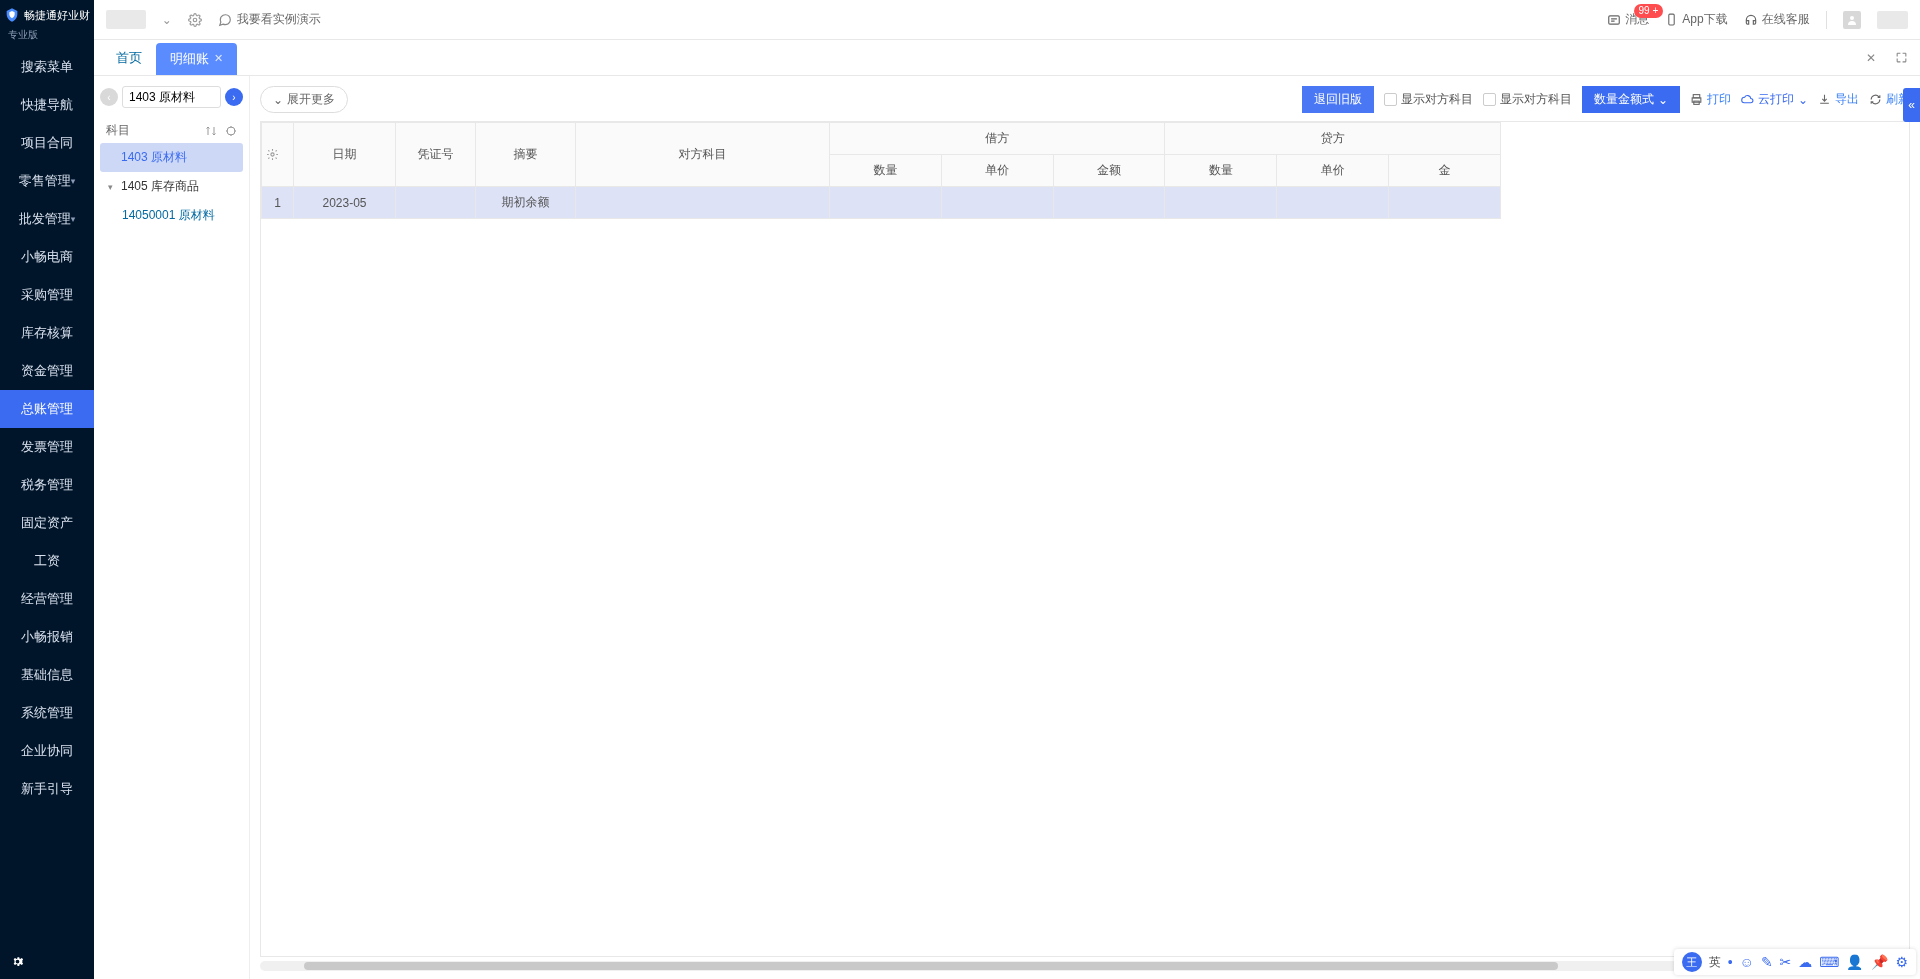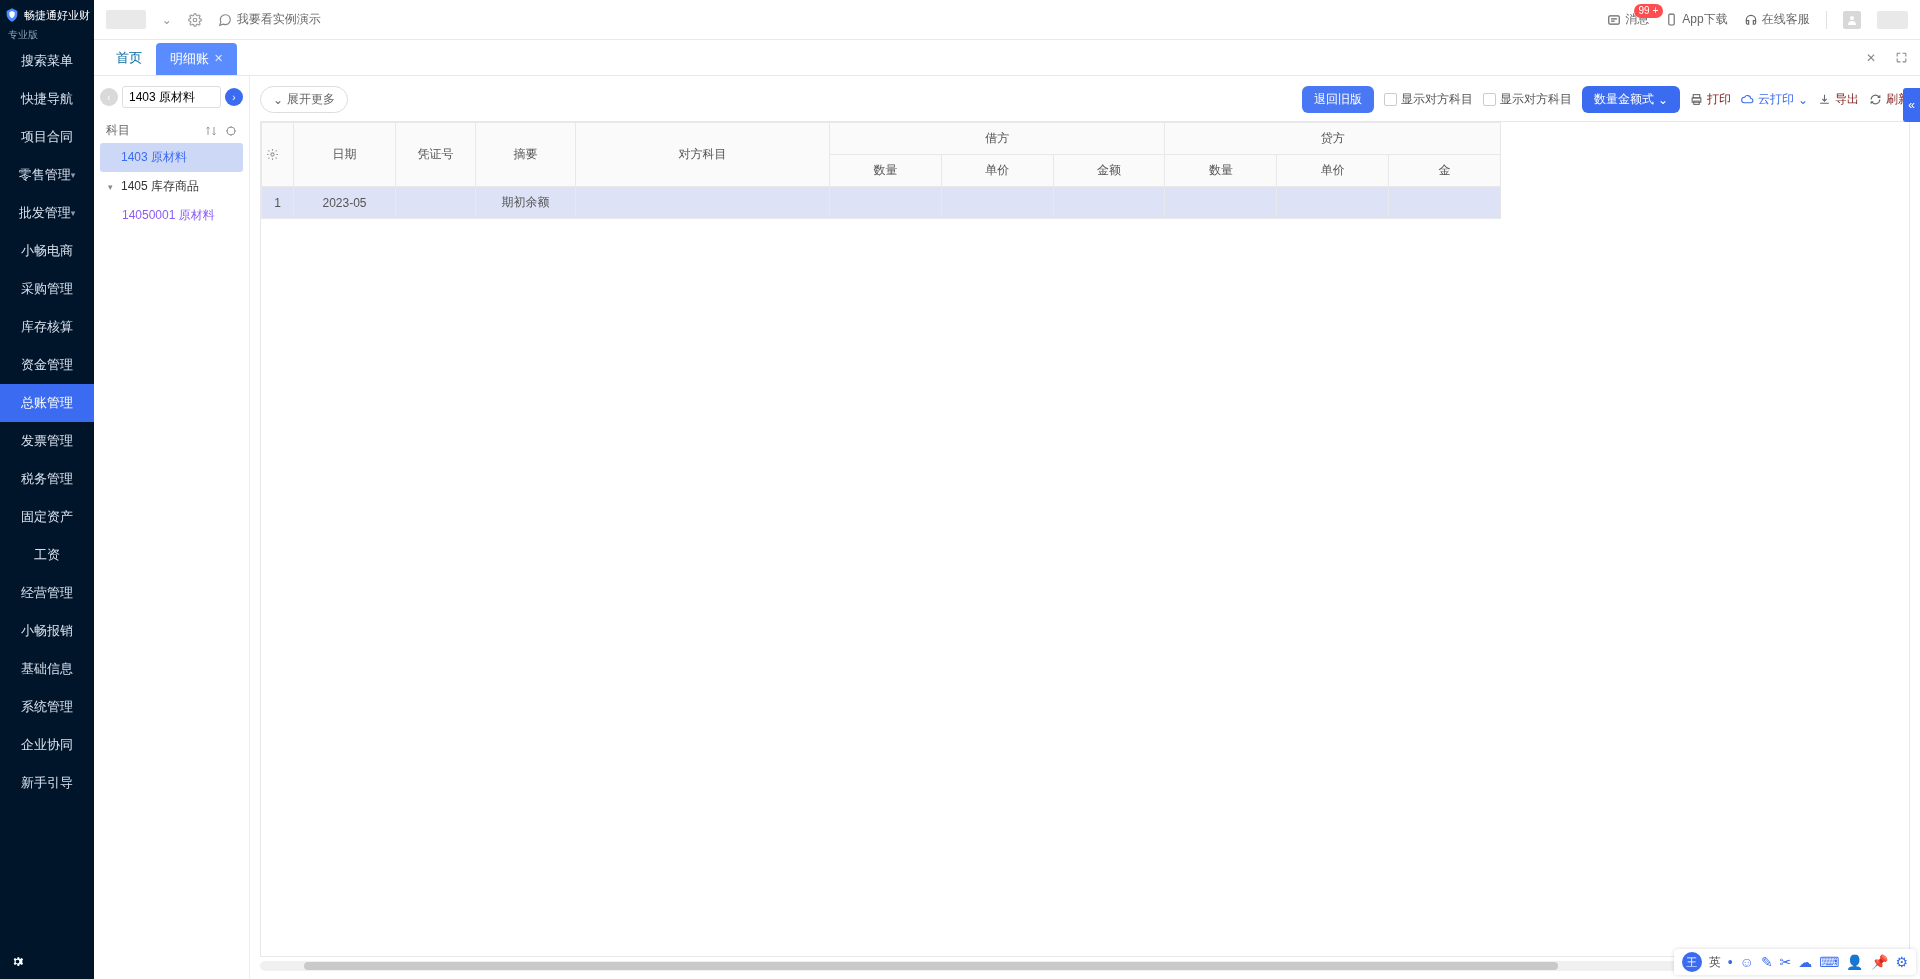--- a/index.html
+++ b/index.html
@@ -4,21 +4,21 @@
 <style>
 * { margin: 0; padding: 0; box-sizing: border-box; }
 body { font-family: "Microsoft YaHei", -apple-system, sans-serif; font-size: 12px; color: #333; background: #fff; overflow: hidden; }
 .app { display: flex; height: 100vh; }
 
 
 .sidebar { width: 94px; background: #001529; color: #fff; display: flex; flex-direction: column; flex-shrink: 0; }
 .logo-area { padding: 6px 4px; display: flex; align-items: center; gap: 4px; }
 .logo-icon { width: 18px; height: 18px; }
 .logo-text { font-size: 11px; font-weight: 500; white-space: nowrap; }
-.logo-sub { font-size: 10px; color: #8a9ab5; padding-left: 8px; margin-top: -2px; }
+.logo-sub { font-size: 10px; color: #8a9ab5; padding-left: 8px; margin-top: -2px; margin-bottom: 6px; }
 .nav { flex: 1; overflow-y: auto; }
 .nav-item { padding: 10px 16px; font-size: 13px; color: #d9e1ef; cursor: pointer; position: relative; display: flex; align-items: center; justify-content: center; }
 .nav-item.active { background: #3a6bf0; color: #fff; }
 .nav-caret { font-size: 9px; color: #8a9ab5; }
 .nav-footer { padding: 10px; text-align: center; }
 .gear-white { color: #fff; font-size: 14px; }
 
 
 .main { flex: 1; display: flex; flex-direction: column; min-width: 0; }
 
@@ -51,37 +51,37 @@
 .tree-search { display: flex; align-items: center; gap: 4px; margin-bottom: 10px; }
 .round-btn { width: 18px; height: 18px; border-radius: 50%; display: flex; align-items: center; justify-content: center; font-size: 10px; color: #fff; flex-shrink: 0; cursor: pointer; }
 .round-btn.disabled { background: #d9d9d9; }
 .round-btn.primary { background: #3a6bf0; }
 .tree-input { flex: 1; height: 22px; border: 1px solid #ddd; border-radius: 3px; padding: 0 6px; font-size: 12px; min-width: 0; }
 .tree-header { display: flex; align-items: center; justify-content: space-between; padding: 4px 6px; color: #666; font-size: 12px; }
 .tree-hdr-icons { display: flex; gap: 8px; color: #999; }
 .tree-list { flex: 1; overflow: auto; }
 .tree-item { padding: 6px 8px; font-size: 12px; cursor: pointer; border-radius: 3px; display: flex; align-items: center; gap: 3px; }
 .tree-item.selected { background: #cdd8f7; color: #3a6bf0; }
-.tree-item.child { padding-left: 22px; color: #8b5cf6; }
+.tree-item.child { padding-left: 22px; color: #0369a1; }
 .tree-toggle { font-size: 9px; color: #888; width: 10px; }
 .tree-item .indent1 { width: 10px; }
 
 
 .workarea { flex: 1; display: flex; flex-direction: column; min-width: 0; padding: 10px 10px 8px 10px; position: relative; }
 
 
 .toolbar { display: flex; align-items: center; gap: 10px; margin-bottom: 8px; }
 .expand-btn { display: flex; align-items: center; gap: 4px; border: 1px solid #ddd; background: #fff; padding: 4px 12px; border-radius: 14px; font-size: 12px; color: #666; cursor: pointer; }
 .toolbar-right { margin-left: auto; display: flex; align-items: center; gap: 10px; }
-.btn { padding: 5px 12px; border-radius: 6px; font-size: 12px; cursor: pointer; border: none; display: flex; align-items: center; gap: 4px; }
+.btn { padding: 5px 12px; border-radius: 0; font-size: 12px; cursor: pointer; border: none; display: flex; align-items: center; gap: 4px; }
 .btn-primary { background: #3a6bf0; color: #fff; }
 .btn-primary.alt { background: #4a78f5; }
 .check-item { display: flex; align-items: center; gap: 4px; font-size: 12px; color: #555; cursor: pointer; }
 .check-box { width: 13px; height: 13px; border: 1px solid #ccc; border-radius: 2px; }
-.tool-action { display: flex; align-items: center; gap: 4px; color: #7f1d1d; font-size: 12px; cursor: pointer; }
+.tool-action { display: flex; align-items: center; gap: 4px; color: #3b82f6; font-size: 12px; cursor: pointer; }
 .tool-action.blue { color: #3a6bf0; }
 
 
 .table-wrap { flex: 1; border: 1px solid #e8e8e8; overflow: auto; position: relative; background: #fff; }
 table { border-collapse: collapse; width: 1240px; table-layout: fixed; }
 th, td { border: 1px solid #e8e8e8; font-size: 12px; text-align: center; padding: 7px 4px; background: #fff; color: #555; }
 th { background: #fafafa; font-weight: normal; }
 th.gear-cell { width: 32px; }
 tr.data-row td { background: #dde2f7; }
 .col-idx { width: 32px; }

